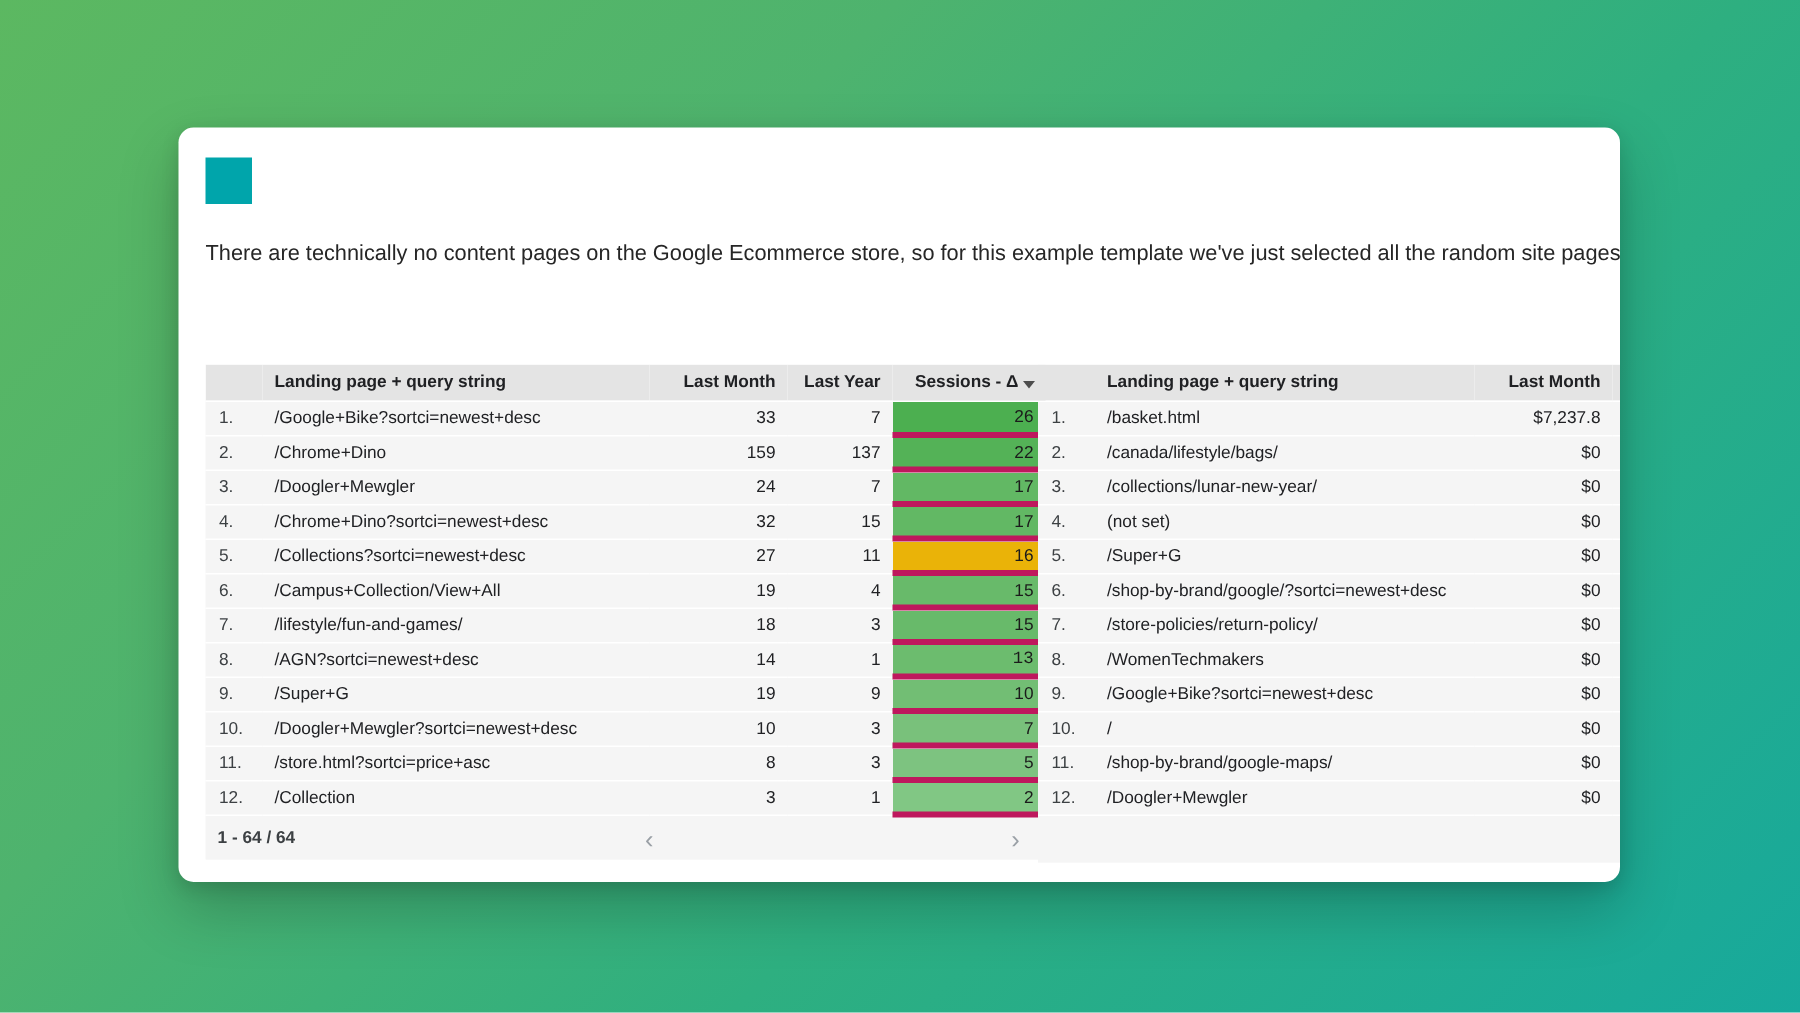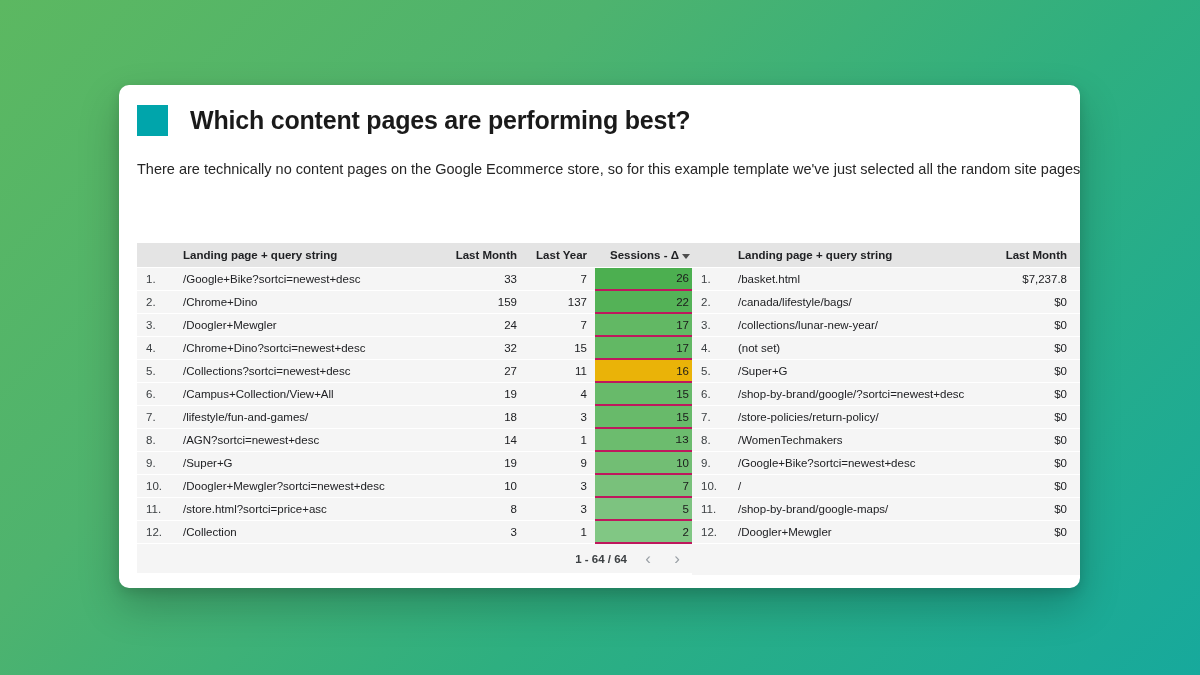--- a/index.html
+++ b/index.html
@@ -107,47 +107,46 @@
 
   thead th.c-sd { position:relative; padding-right:18px; }
   .sort-caret {
     position:absolute; right:7px; top:50%;
     width:0; height:0; margin-top:-1px;
     border-left:4px solid transparent;
     border-right:4px solid transparent;
     border-top:5px solid #4d4d4d;
   }
 
-  td.heat { color:#1b1b1b; border-bottom:2px solid #be185d; }
+  td.heat { color:#1b1b1b; border-bottom:4px solid #be185d; }
 
   
   tfoot td {
     background:#F5F5F5;
     height:30px;
     border-bottom:none;
   }
   .pager {
-    display:flex; align-items:center; justify-content:flex-end;
+    display:flex; align-items:center; justify-content:space-between;
     gap:13px; padding-right:4px;
   }
   .pager-label { font-size:11.5px; color:#3c4043; font-weight:bold; }
   .pager-arrow {
     font-size:17px; color:#9aa0a6; line-height:1;
     width:16px; text-align:center; cursor:pointer;
   }
   .empty-foot { height:32px; background:#F5F5F5; }
 </style>
 </head>
 <body>
 
 <div id="card">
 
   <div class="hdr">
     <div class="hdr-swatch"></div>
-    <div class="hdr-title">Which content pages are performing best?</div>
   </div>
 
   <div class="subtitle">There are technically no content pages on the Google Ecommerce store, so for this example template we've just selected all the random site pages.</div>
 
 
   <div class="tables">
 
     <div class="tbl-wrap left">
       <table>
         <thead>

